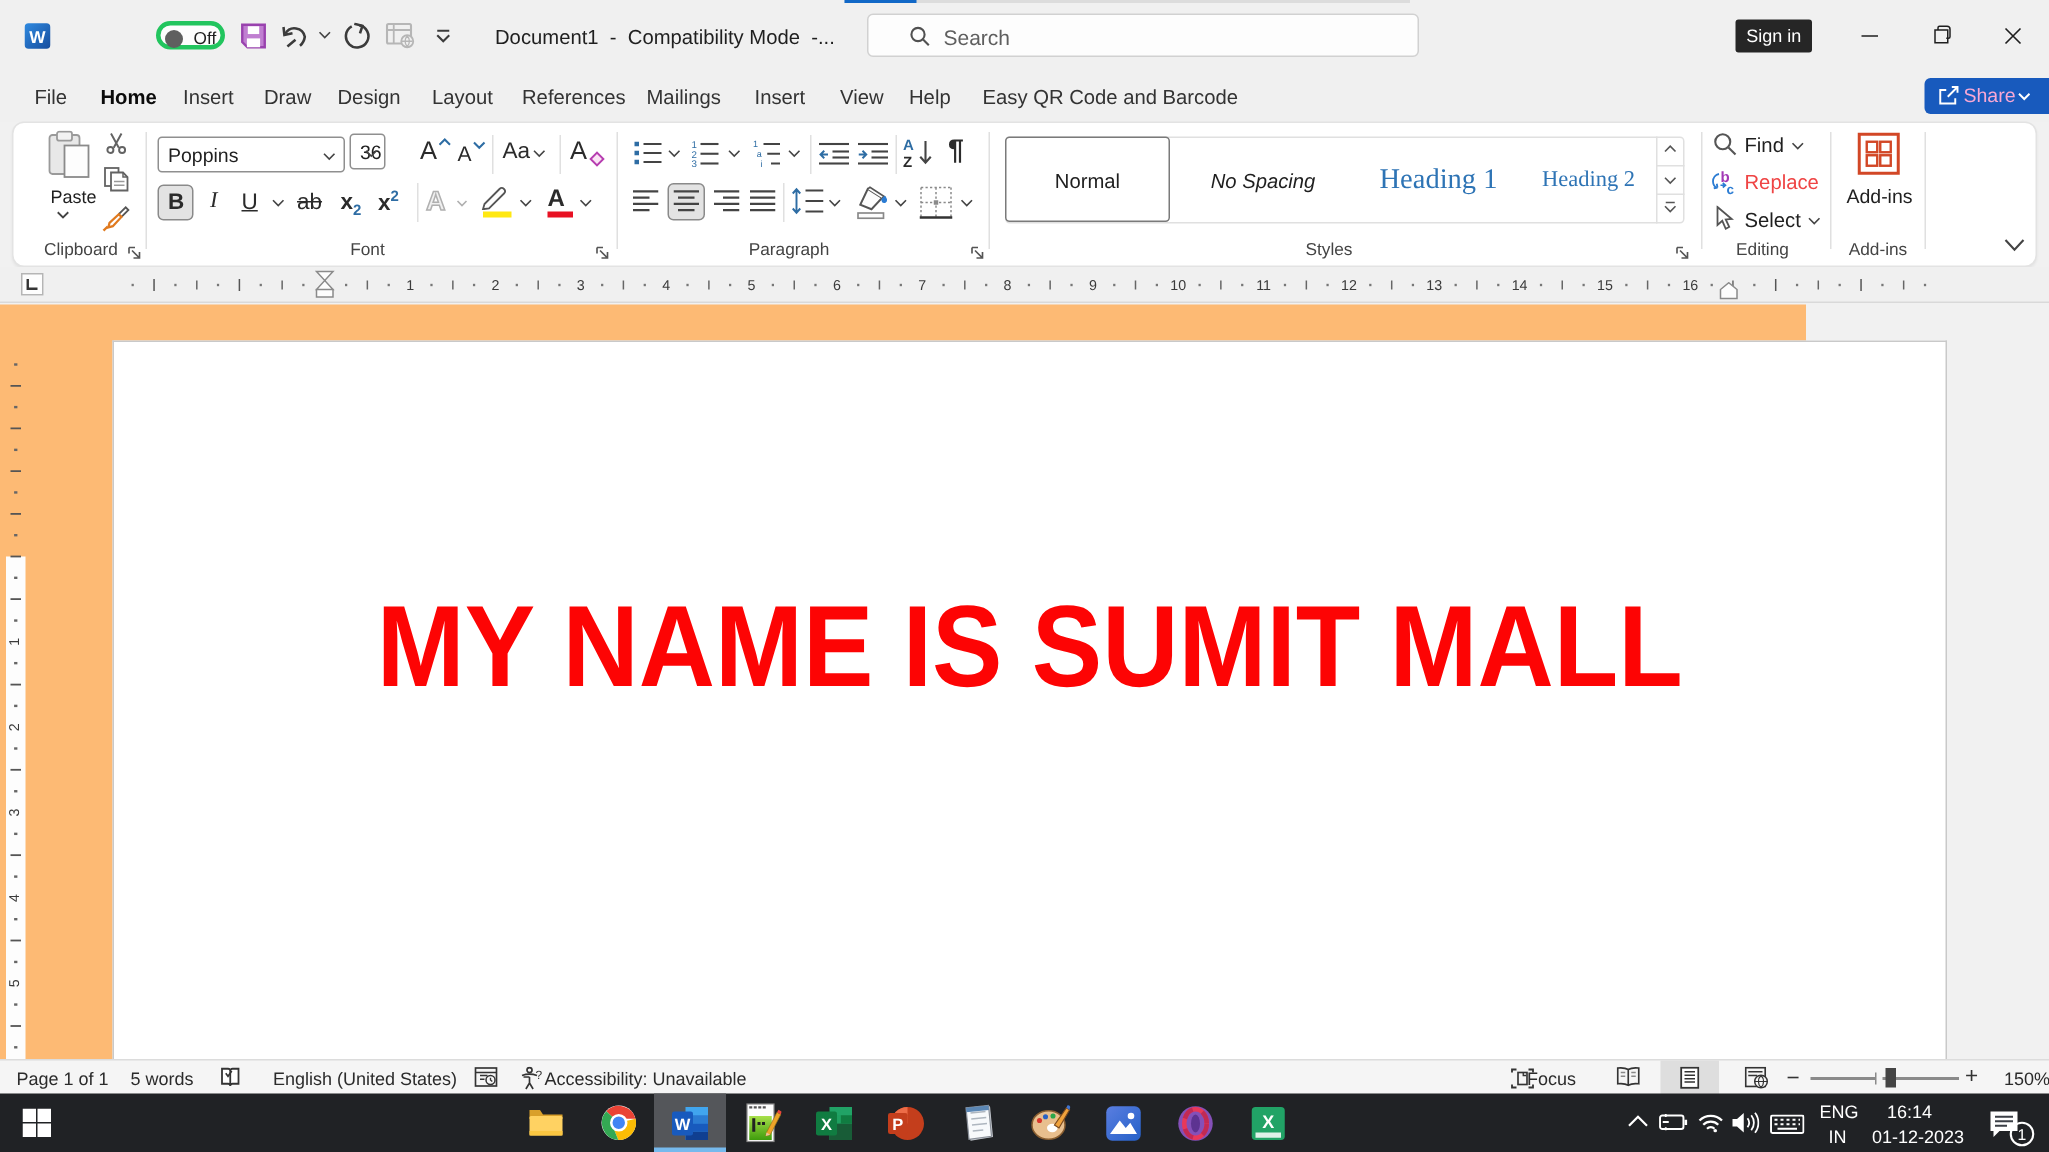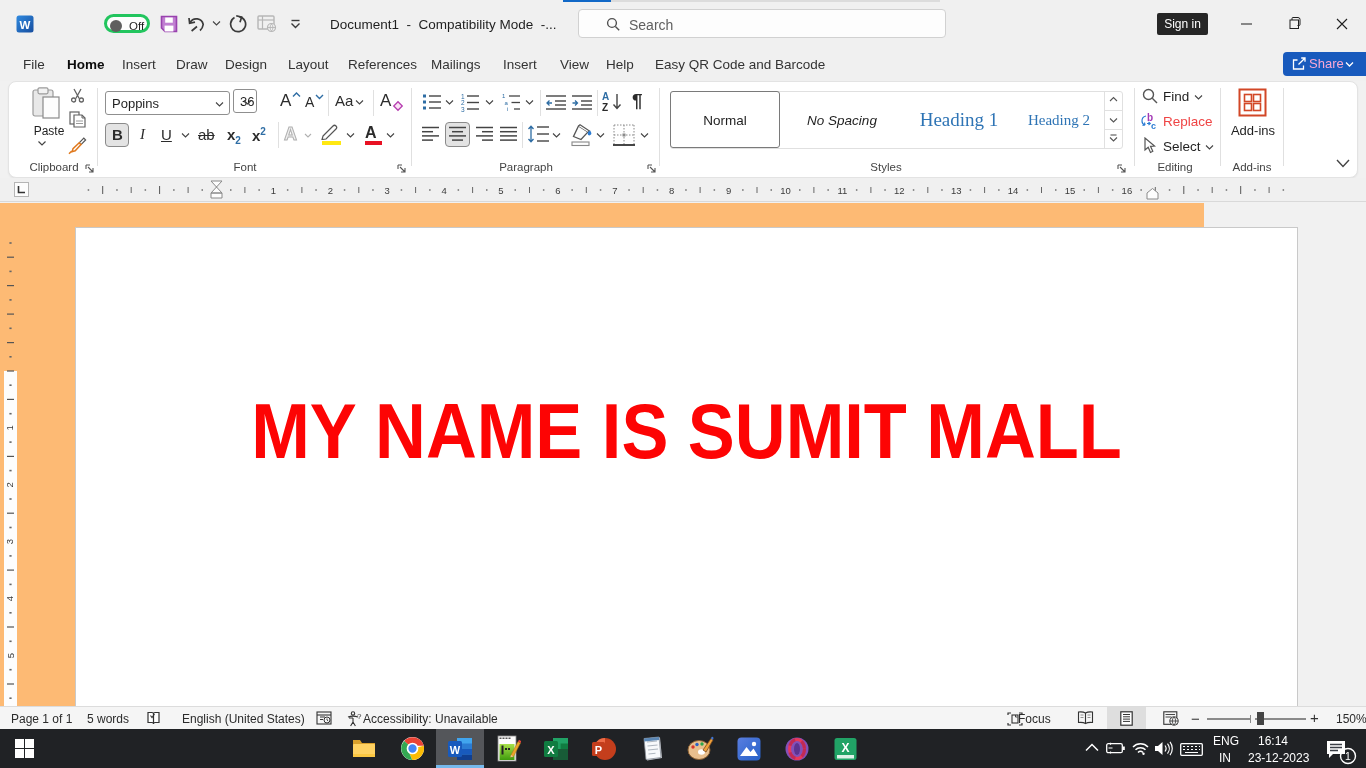--- a/index.html
+++ b/index.html
@@ -730,20 +730,20 @@
       <path d="M1 5 h3 l4.5-4 v13 L4 10 H1 z" fill="#fff"></path>
       <path d="M11 4.5 a5 5 0 0 1 0 6 M13.5 2.5 a8 8 0 0 1 0 10 M16 0.8 a11 11 0 0 1 0 13.4" fill="none" stroke="#fff" stroke-width="1.2"></path>
     </svg>
   <svg class="abs" style="left:1180px;top:14px;" width="23" height="13" viewBox="0 0 23 13">
       <rect x="0.7" y="0.7" width="21.6" height="11.6" rx="1" fill="none" stroke="#fff" stroke-width="1.3"></rect>
       <path d="M3 3.5 h2 M7 3.5 h2 M11 3.5 h2 M15 3.5 h2 M19 3.5 h1 M3 6.5 h2 M7 6.5 h2 M11 6.5 h2 M15 6.5 h2 M19 6.5 h1 M5 9.5 h13" stroke="#fff" stroke-width="1.2"></path>
     </svg>
   <span class="tray" style="left:1213px;top:5px;">ENG</span>
   <span class="tray" style="left:1219px;top:22px;">IN</span>
   <span class="tray" style="left:1258px;top:5px;">16:14</span>
-  <span class="tray" style="left:1248px;top:22px;">23-12-2023</span>
+  <span class="tray" style="left:1248px;top:22px;">01-12-2023</span>
   <svg class="abs" style="left:1326px;top:11px;" width="32" height="26" viewBox="0 0 32 26">
     <path d="M1 1 h18 v13 h-12 l-4 4 v-4 h-2 z" fill="#fff"></path>
     <path d="M4 4.5 h12 M4 7.5 h12 M4 10.5 h8" stroke="#3b3f46" stroke-width="1.3"></path>
     <circle cx="22" cy="16" r="7.5" fill="none" stroke="#fff" stroke-width="1.4"></circle>
     <text x="22" y="20" font-size="10.5" fill="#fff" text-anchor="middle" font-family="Liberation Sans">1</text>
   </svg>
 </div>
 
 </body></html>

